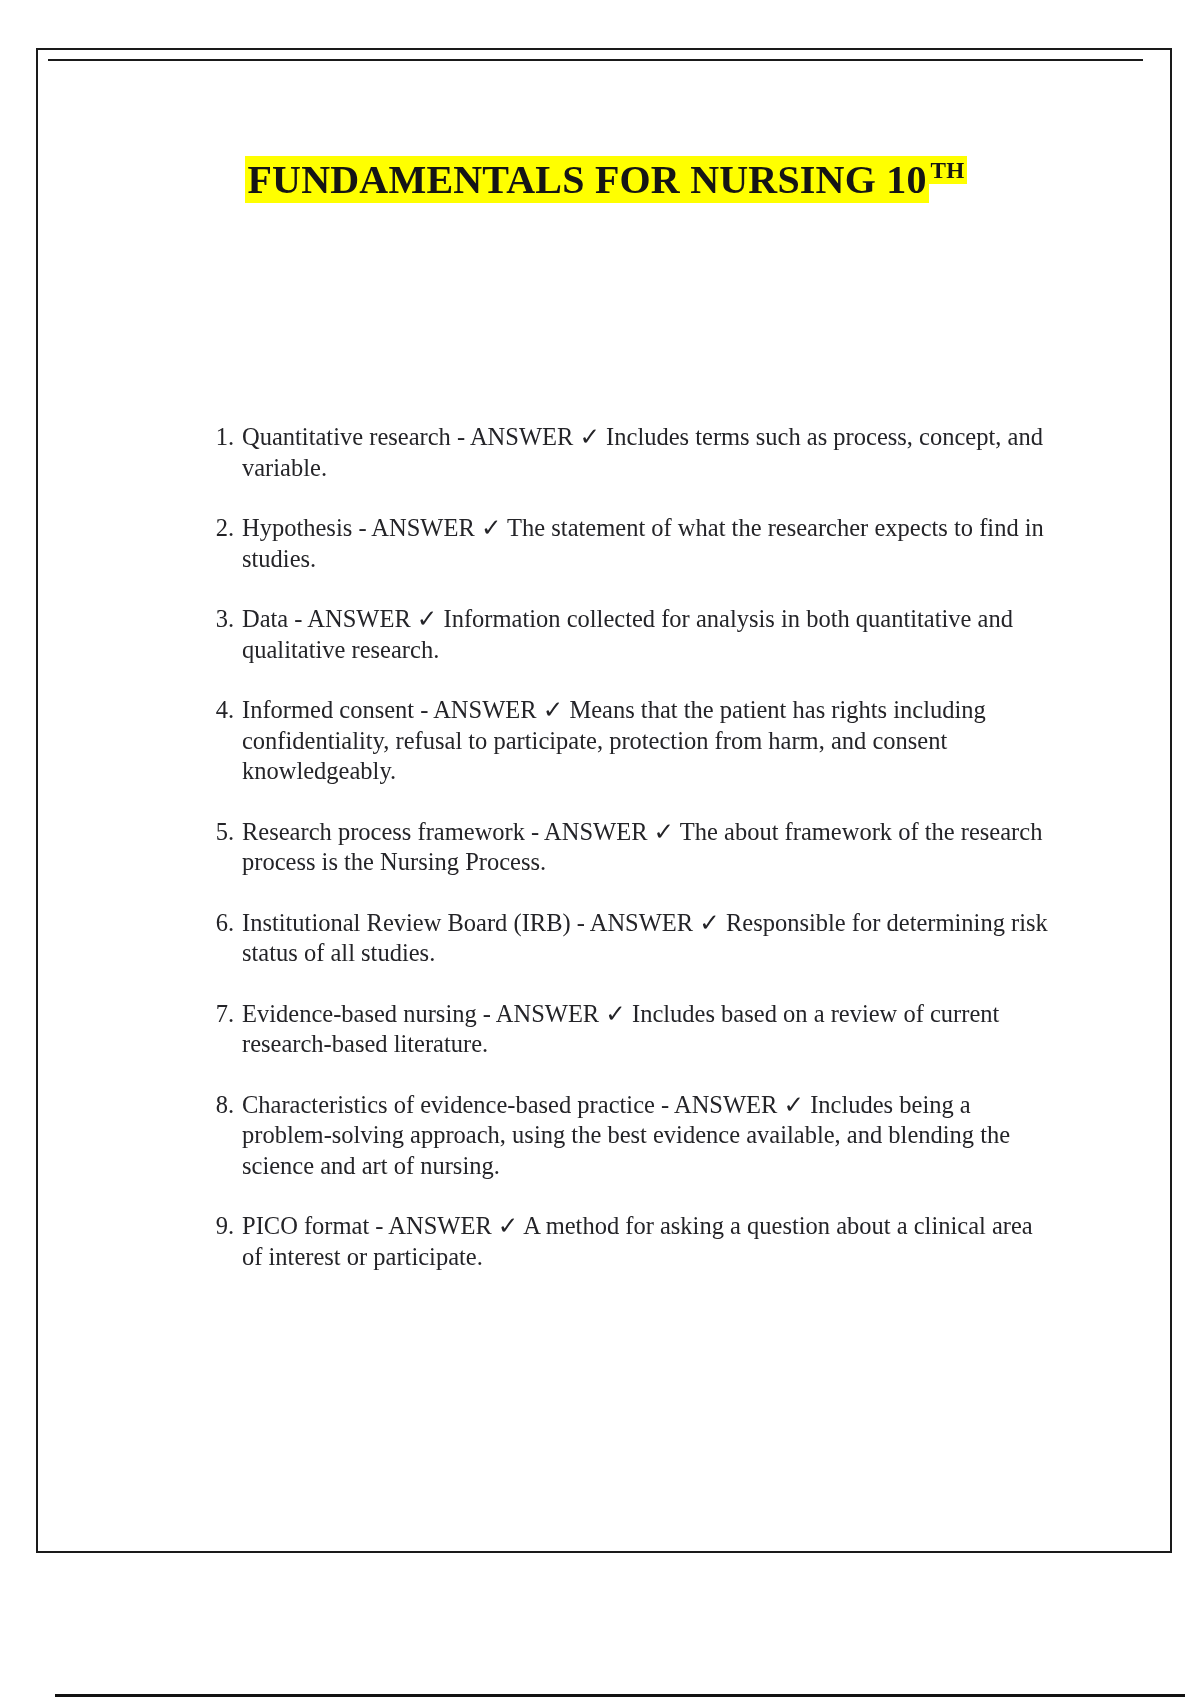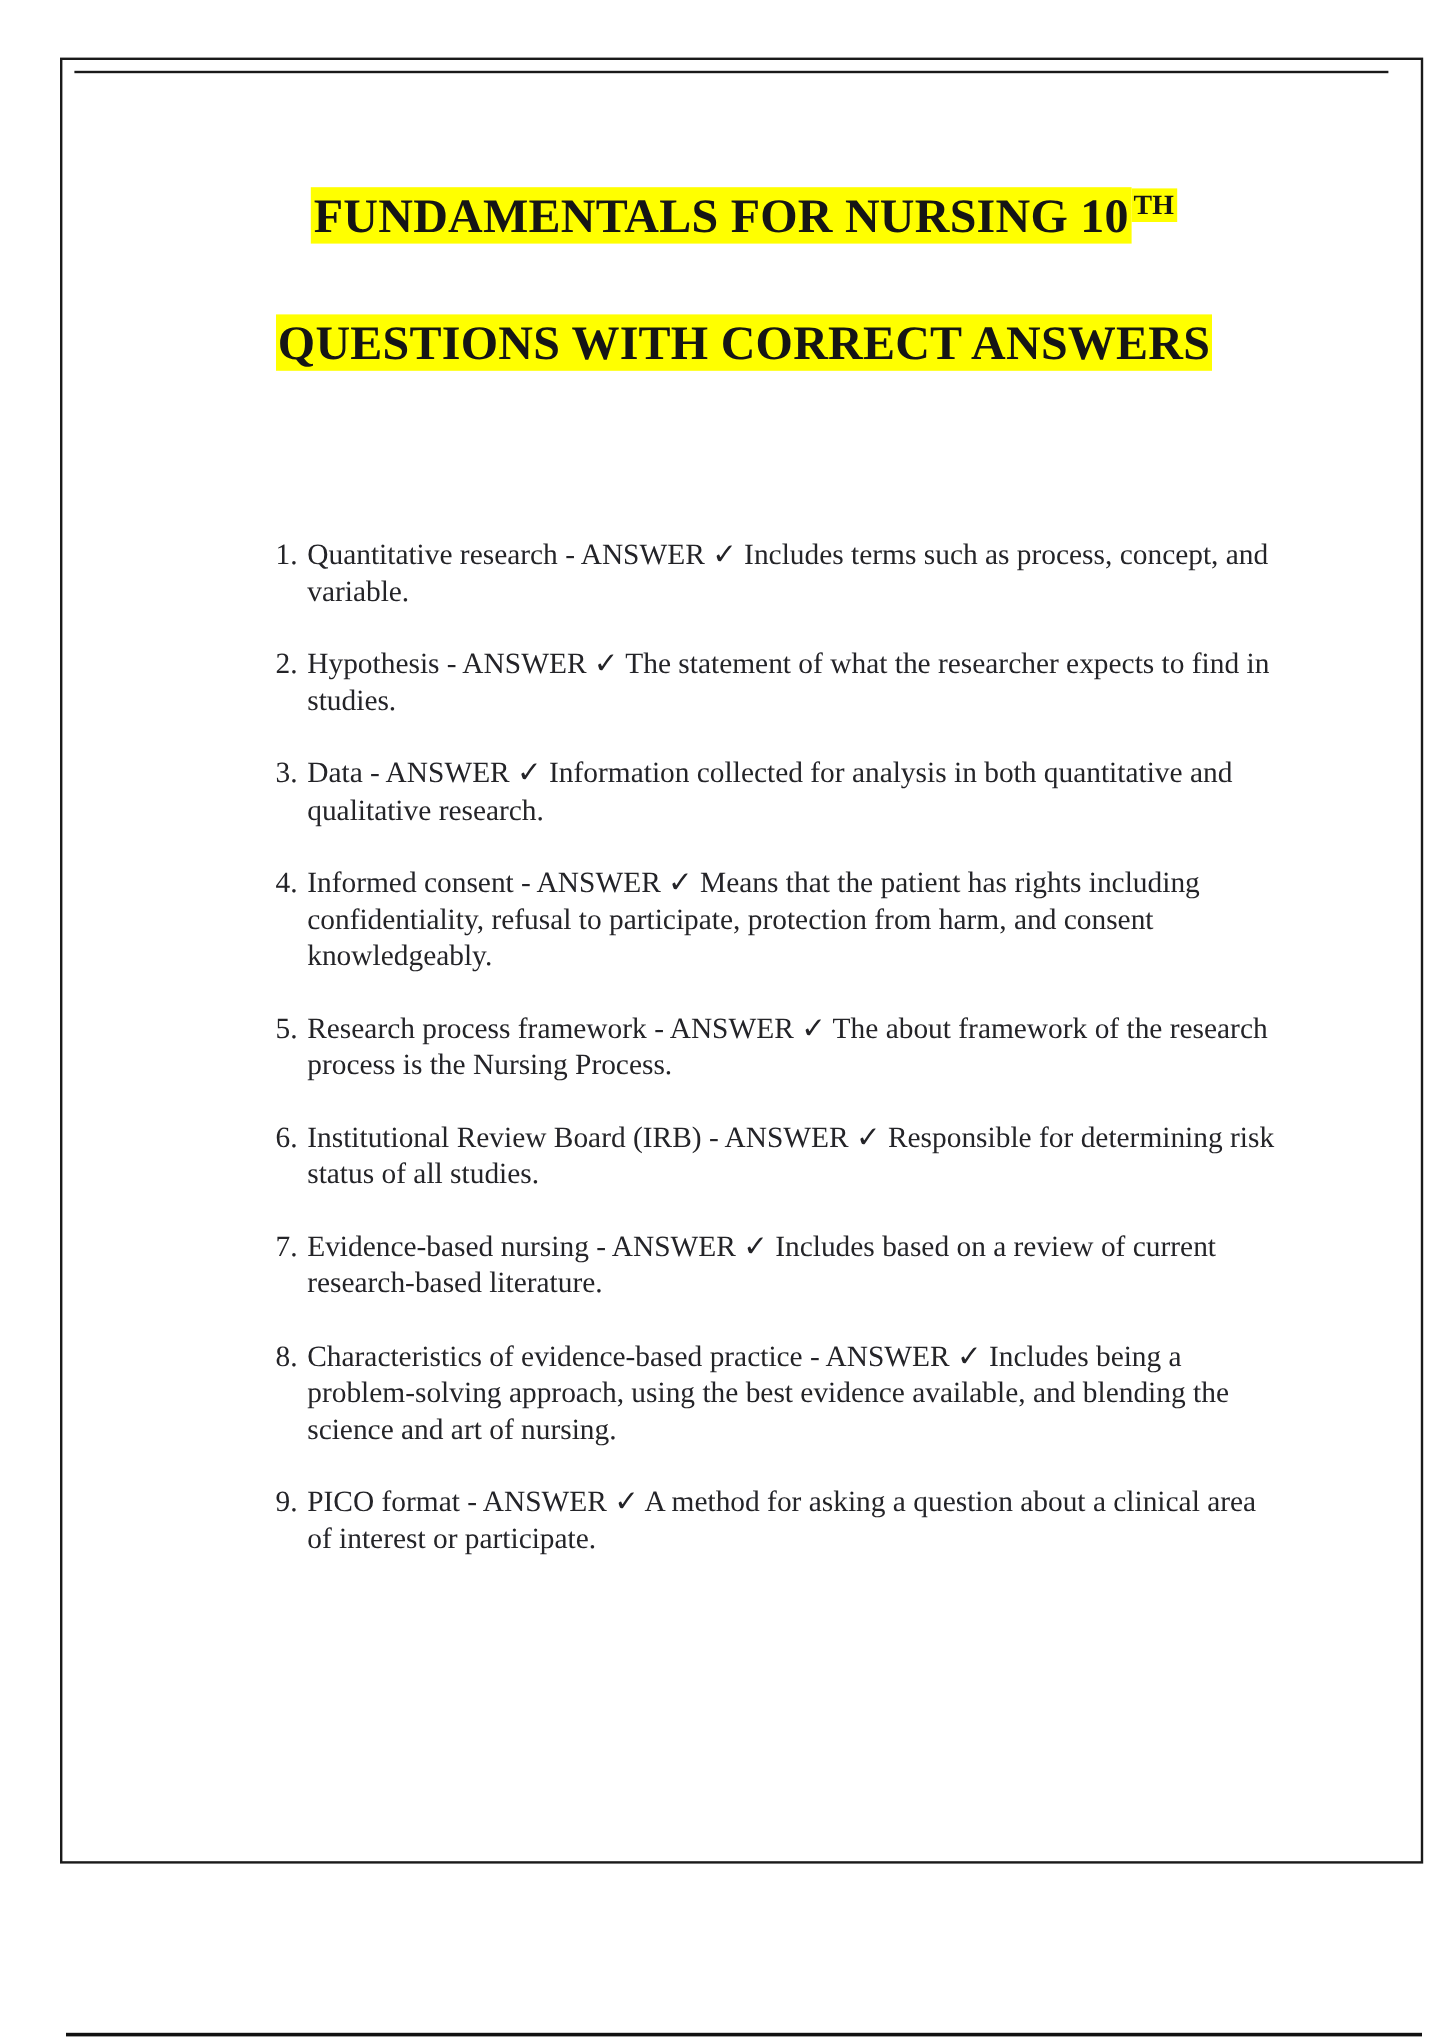--- a/index.html
+++ b/index.html
@@ -11,21 +11,21 @@
     width: 1200px;
     height: 1700px;
     font-family: "Liberation Serif", "DejaVu Serif", serif;
     position: relative;
     overflow: hidden;
   }
 
   
   .page-sheet {
     position: absolute;
-    left: 50px;
+    left: 36px;
     top: 48px;
     width: 1136px;
     height: 1505px;
     box-sizing: border-box;
     border: 2px solid #1a1a1a;
     background: #ffffff;
   }
 
   
   .page-top-rule {
@@ -96,33 +96,32 @@
     left: 0;
     top: 0;
     width: 30px;
     text-align: right;
     font-size: 24.5px;
     line-height: 30.5px;
     color: #242428;
   }
   .qa-text {
     display: block;
-    margin-top: 26px;
   }
 </style>
 </head>
 <body>
 
 <div class="page-sheet">
   <div class="page-top-rule"></div>
 
   <h1 class="doc-title">
     <span class="hl">FUNDAMENTALS FOR NURSING 10</span><sup class="hl">TH</sup><br>
     <br>
-    <span class="hl">QUESTIONS WITH CORRECT ANSWERS</span><br>
+    <br>
     <br>
   </h1>
 
   <ol class="qa-list">
     <li class="qa-item">
       <span class="qa-num">1.</span>
       <span class="qa-text">Quantitative research - ANSWER ✓ Includes terms such as process, concept, and variable.</span>
     </li>
     <li class="qa-item">
       <span class="qa-num">2.</span>

